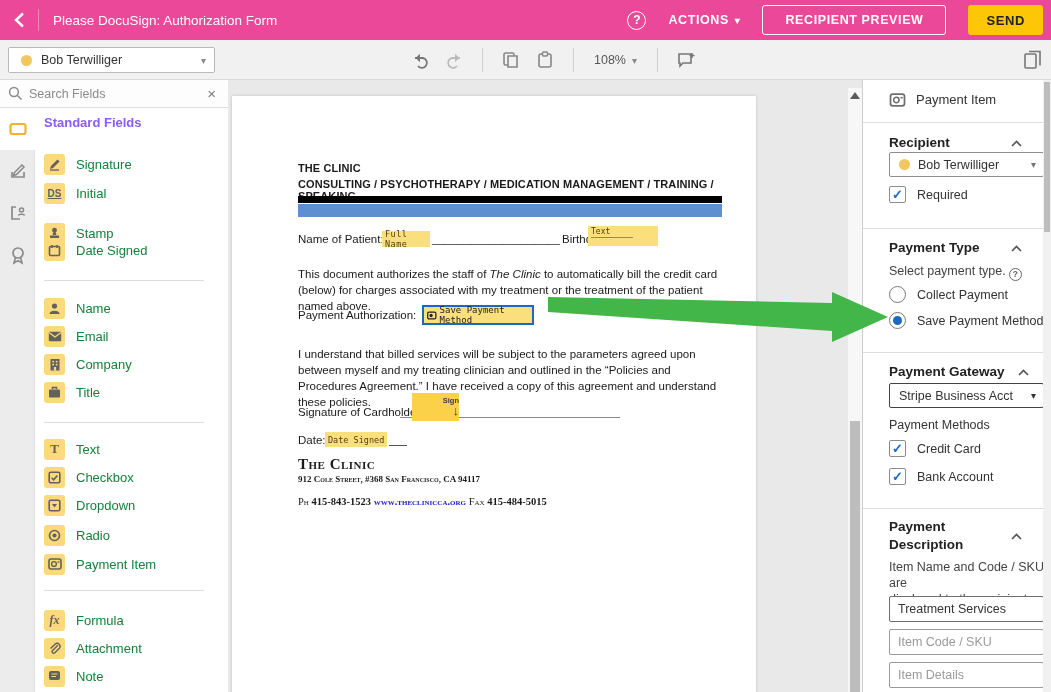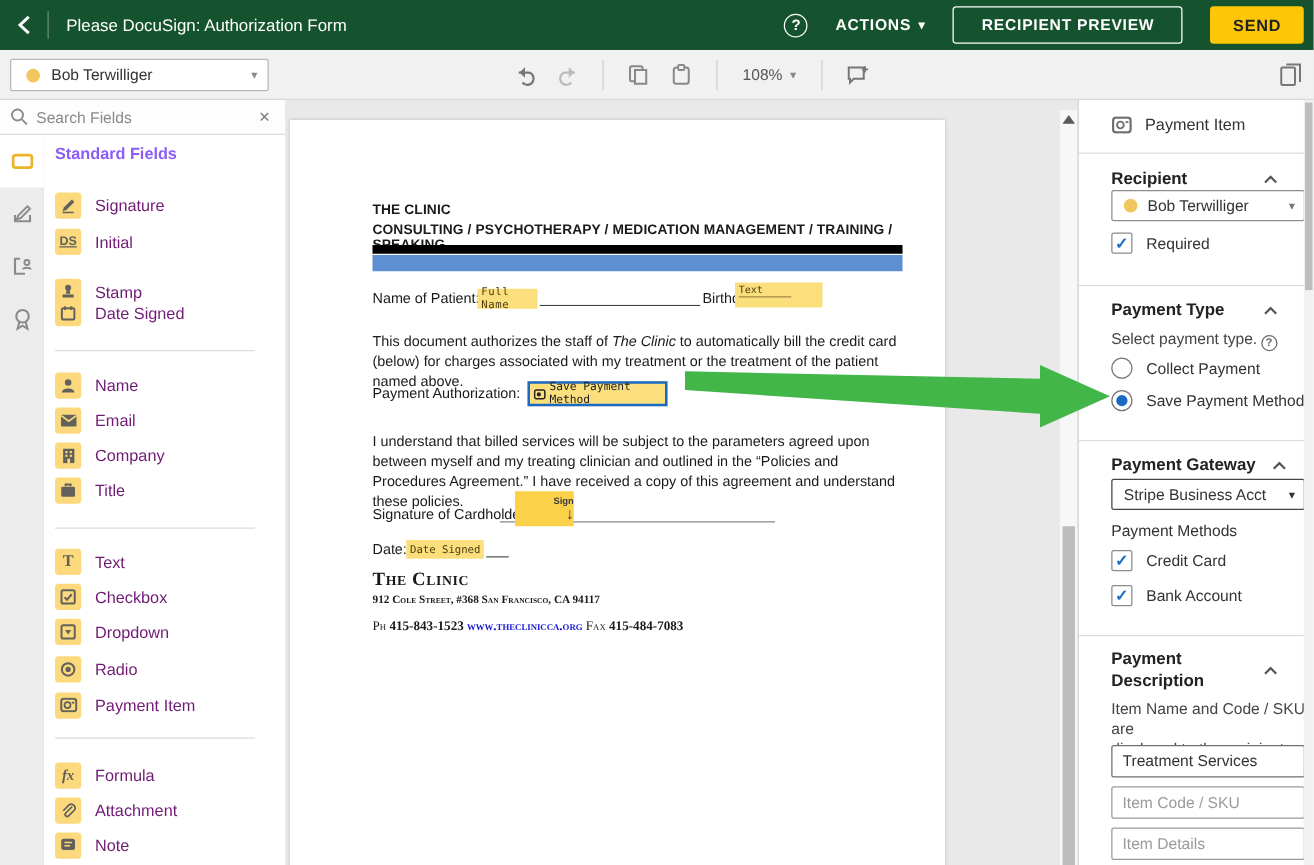--- a/index.html
+++ b/index.html
@@ -1,20 +1,20 @@
 <!DOCTYPE html>
 <html><head>
 <meta charset="utf-8">
 <style>
   * { margin:0; padding:0; box-sizing:border-box; }
   html,body { width:1051px; height:692px; overflow:hidden; }
   body { font-family:"Liberation Sans", sans-serif; position:relative; background:#e9e9e9; color:#333; }
 
   
-  .header { position:absolute; left:0; top:0; width:1051px; height:40px; background:#14532d; display:flex; align-items:center; }
+  .header { position:absolute; left:0; top:0; width:1051px; height:40px; background:#ec4899; display:flex; align-items:center; }
   .back-btn { width:38px; height:40px; display:flex; align-items:center; justify-content:center; cursor:pointer; }
   .hdr-sep { width:1px; height:22px; background:rgba(255,255,255,.35); }
   .hdr-title { color:#fff; font-size:13.5px; margin-left:14px; font-weight:400; }
   .hdr-right { margin-left:auto; display:flex; align-items:center; gap:22px; padding-right:4px; }
   .help-circ { width:19px; height:19px; border:1.6px solid #fff; border-radius:50%; color:#fff; font-size:12px; font-weight:bold; display:flex; align-items:center; justify-content:center; }
   .actions { color:#fff; font-size:12.5px; font-weight:bold; letter-spacing:.6px; display:flex; align-items:center; gap:6px; }
   .caret { font-size:10px; }
   .btn-outline { height:30px; border:1.5px solid #fff; border-radius:3px; color:#fff; background:transparent; font-size:12.5px; font-weight:bold; letter-spacing:.6px; padding:0 22px; font-family:inherit; }
   .btn-send { height:30px; border:none; border-radius:3px; background:#fdc606; color:#222; font-size:13px; font-weight:bold; letter-spacing:.6px; padding:0 18px; margin-right:4px; font-family:inherit; }
 
@@ -36,21 +36,21 @@
   .search-input { border:none; outline:none; flex:1; font-size:12.5px; color:#555; margin-left:6px; font-family:inherit; background:transparent; }
   .search-input::placeholder { color:#8a8a8a; }
   .x-ic { color:#7d7d7d; font-size:15px; padding:0 4px; }
   .rail { position:absolute; left:0; top:28px; width:35px; height:584px; background:#ececec; border-right:1px solid #e0e0e0; }
   .rail-item { width:35px; height:42px; display:flex; align-items:center; justify-content:center; }
   .rail-item.sel { background:#fff; }
   .fieldlist { position:absolute; left:35px; top:28px; width:193px; height:584px; background:#fff; }
   .fl-title { position:absolute; left:9px; top:7px; font-size:13px; font-weight:bold; color:#8b5cf6; }
   .f-row { position:absolute; left:9px; height:24px; display:flex; align-items:center; gap:11px; cursor:grab; }
   .f-ic { width:21px; height:21px; background:#fbd97c; border-radius:3px; display:flex; align-items:center; justify-content:center; color:#63615c; font-weight:bold; font-size:10px; flex:none; }
-  .f-label { font-size:13px; color:#701a75; }
+  .f-label { font-size:13px; color:#15803d; }
   .f-div { position:absolute; left:9px; width:160px; border-top:1px solid #dcdcdc; }
 
   
   .canvas { position:absolute; left:228px; top:88px; width:634px; height:612px; background:#e9e9e9; }
   .page { position:absolute; left:4px; top:8px; width:524px; height:604px; background:#fff; box-shadow:0 0 3px rgba(0,0,0,.18); }
   .scrollcol { position:absolute; right:0; top:0; width:14px; height:612px; background:#f7f7f7; }
   .scroll-up { position:absolute; top:4px; left:2px; width:0; height:0; border-left:5px solid transparent; border-right:5px solid transparent; border-bottom:7px solid #5a5a5a; }
   .scroll-thumb { position:absolute; left:2px; top:333px; width:10px; height:277px; background:#bdbdbd; }
 
   .doc { position:absolute; inset:0; font-size:11.5px; color:#1a1a1a; }
@@ -405,21 +405,21 @@
       <div class="d-abs yfield f-date">Date Signed</div>
       <div class="d-abs date-tail"></div>
 
       <div class="d-abs serif sc footer-name" style="left:66px; top:360px">The Clinic</div>
       <div class="d-abs serif sc footer-addr" style="left:66px; top:378px">912 Cole Street, #368 San Francisco, CA 94117</div>
       <div class="d-abs serif footer-ph" style="left:66px; top:400px">
         <span class="sc" style="font-weight:normal">Ph</span>
         <span>415-843-1523</span>
         <span class="link-blue sc">www.theclinicca.org</span>
         <span class="sc" style="font-weight:normal">Fax</span>
-        <span>415-484-7083</span>
+        <span>415-484-5015</span>
       </div>
     </div>
   </div>
   <div class="scrollcol">
     <div class="scroll-up"></div>
     <div class="scroll-thumb"></div>
   </div>
 </div>
 
 <div class="rpanel">

